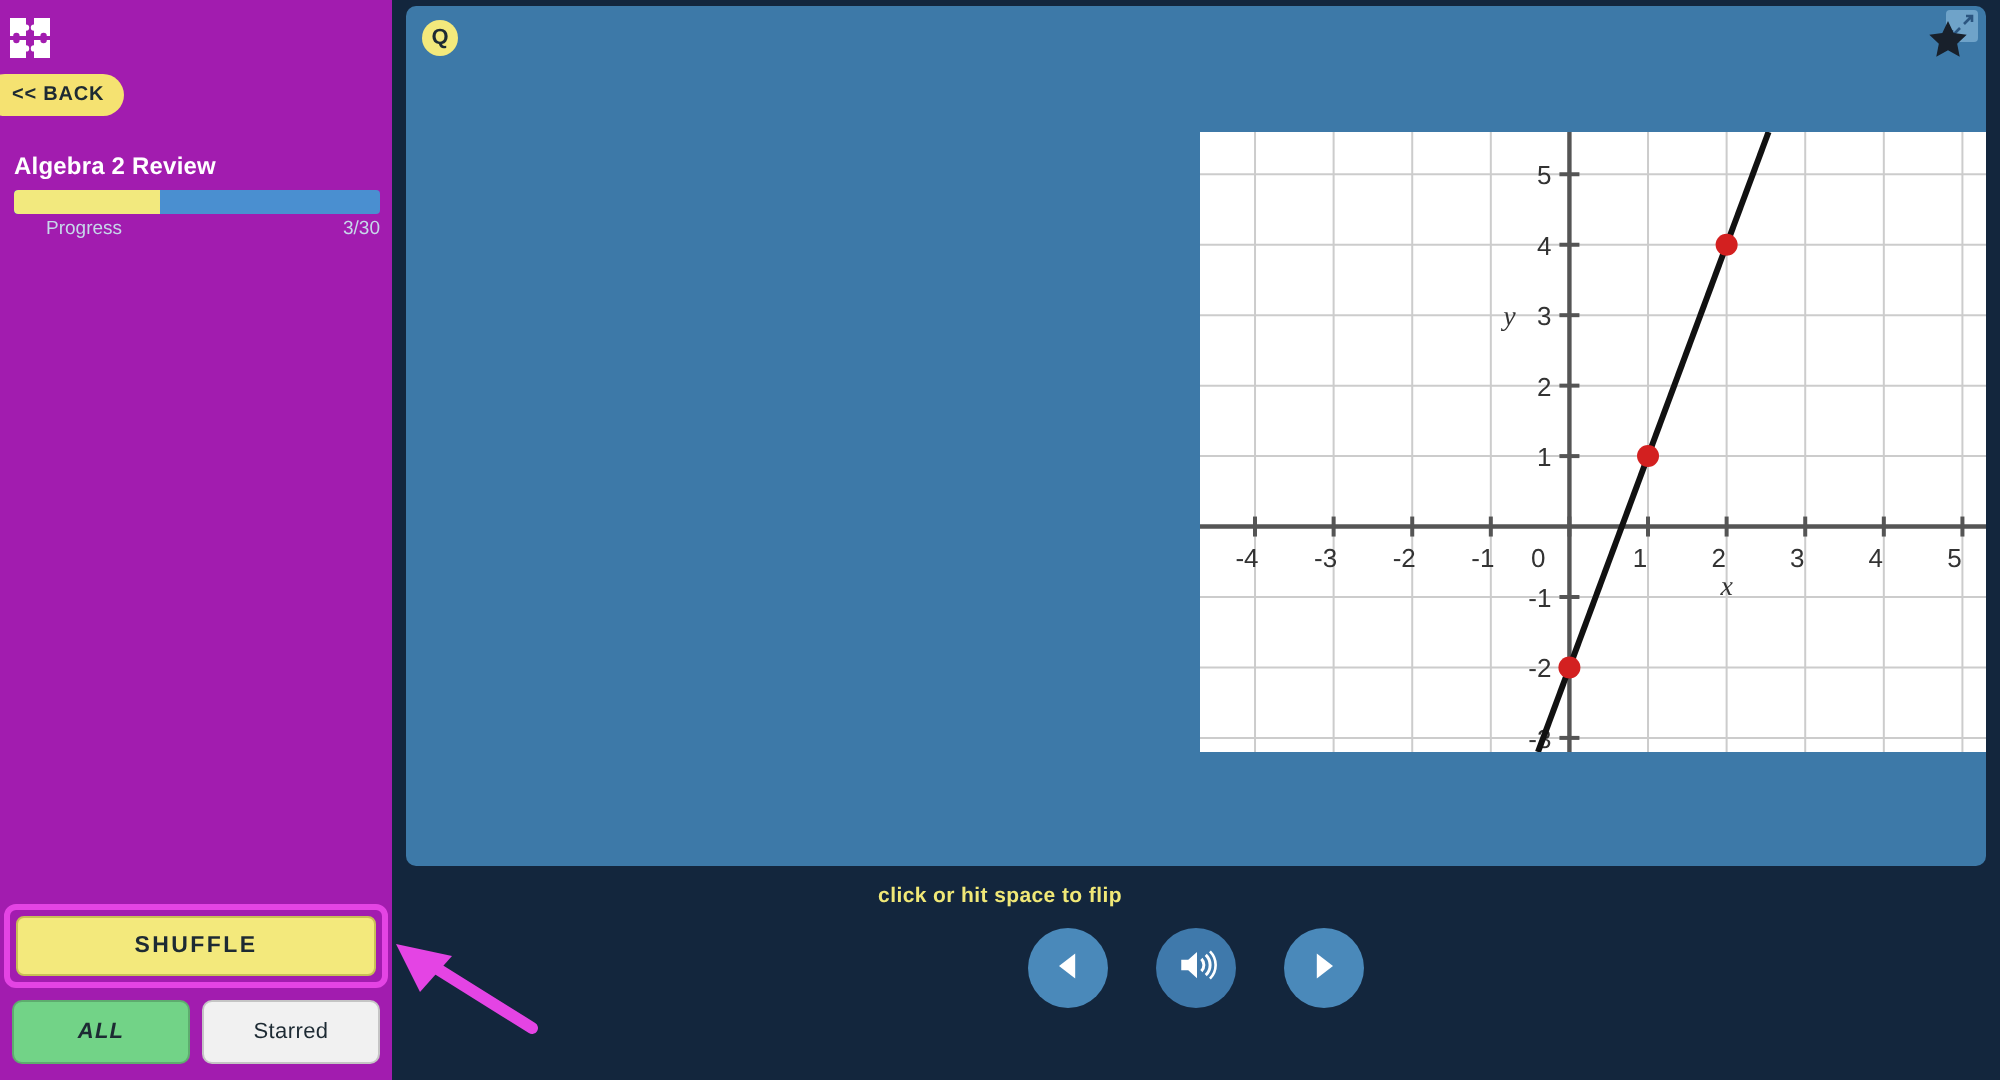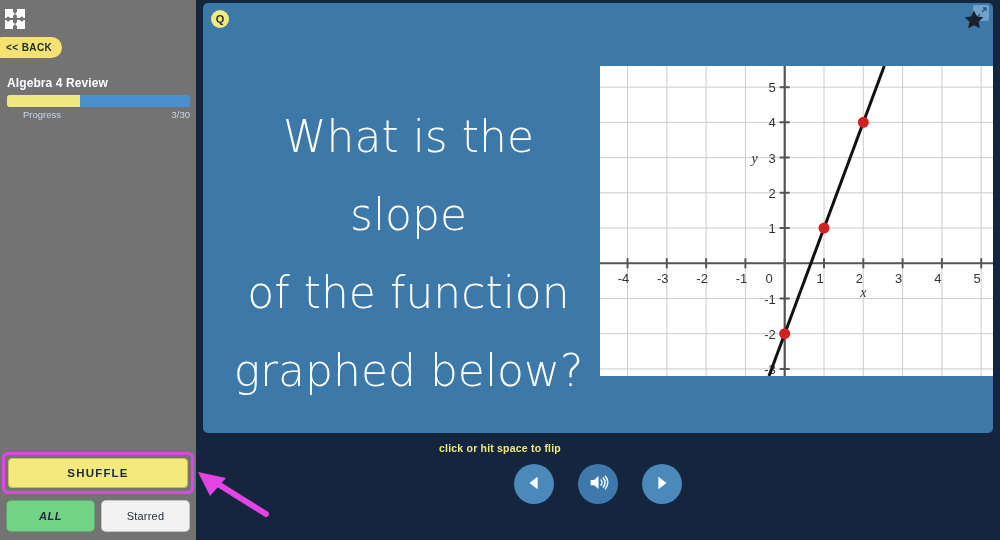--- a/index.html
+++ b/index.html
@@ -8,21 +8,21 @@
     overflow: hidden;
     background: #13263d;
     font-family: "Liberation Sans", sans-serif;
   }
   #app { position: relative; width: 1000px; height: 540px; background: #13263d; }
 
   
   .sidebar {
     position: absolute; left: 0; top: 0;
     width: 196px; height: 540px;
-    background: #737373;
+    background: #a21caf;
   }
   .puzzle-icon {
     position: absolute; left: 4px; top: 8px;
     width: 22px; height: 22px;
   }
   .back-btn {
     position: absolute; left: -8px; top: 37px;
     height: 21px; padding: 0 10px 0 14px;
     background: #f5e271; color: #1d2a33;
     border: none; border-radius: 11px;
@@ -170,21 +170,21 @@
         <path fill="#ffffff" d="M21 1h-8v3.2a1.6 1.6 0 1 0 0 3.2V10h3.2a1.6 1.6 0 1 1 3.2 0H21V1z"></path>
         <path fill="#ffffff" d="M1 21h8v-3.2a1.6 1.6 0 1 0 0-3.2V12H5.8a1.6 1.6 0 1 1-3.2 0H1v9z"></path>
         <path fill="#ffffff" d="M21 21h-8v-3.2a1.6 1.6 0 1 1 0-3.2V12h3.2a1.6 1.6 0 1 0 3.2 0H21v9z"></path>
       </svg>
     </div>
 
     <button class="back-btn">
       <span>&lt;&lt; BACK</span>
     </button>
 
-    <div class="deck-title">Algebra 4 Review</div>
+    <div class="deck-title">Algebra 2 Review</div>
 
     <div class="progress-track">
       <div class="progress-fill" style="width: 40%;"></div>
     </div>
     <div class="progress-label">Progress</div>
     <div class="progress-count">3/30</div>
 
     <div class="shuffle-wrap">
       <button class="shuffle-btn">SHUFFLE</button>
     </div>
@@ -212,25 +212,20 @@
         <path d="M6 13 H3 v-3 M3 13 L7 9" stroke="#2b5580" stroke-width="1.3" fill="none"></path>
       </svg>
     </div>
 
     <div class="star-icon">
       <svg viewBox="0 0 24 24" width="22" height="22">
         <path fill="#18202b" d="M12 1.6 l3.1 6.6 7.1.9 -5.2 4.9 1.4 7.1 -6.4-3.5 -6.4 3.5 1.4-7.1 -5.2-4.9 7.1-.9z"></path>
       </svg>
     </div>
 
-    <div class="question-text">
-      <div>What is the slope</div>
-      <div>of the function</div>
-      <div>graphed below?</div>
-    </div>
 
     <div class="graph">
       <svg id="graph-svg" viewBox="0 0 393 310" width="393" height="310">
           <line x1="27.51000000000001" y1="0" x2="27.51000000000001" y2="310" stroke="#cccccc" stroke-width="1"></line>
           <line x1="66.81" y1="0" x2="66.81" y2="310" stroke="#cccccc" stroke-width="1"></line>
           <line x1="106.11000000000001" y1="0" x2="106.11000000000001" y2="310" stroke="#cccccc" stroke-width="1"></line>
           <line x1="145.41" y1="0" x2="145.41" y2="310" stroke="#cccccc" stroke-width="1"></line>
           <line x1="184.71" y1="0" x2="184.71" y2="310" stroke="#cccccc" stroke-width="1"></line>
           <line x1="224.01000000000002" y1="0" x2="224.01000000000002" y2="310" stroke="#cccccc" stroke-width="1"></line>
           <line x1="263.31" y1="0" x2="263.31" y2="310" stroke="#cccccc" stroke-width="1"></line>

